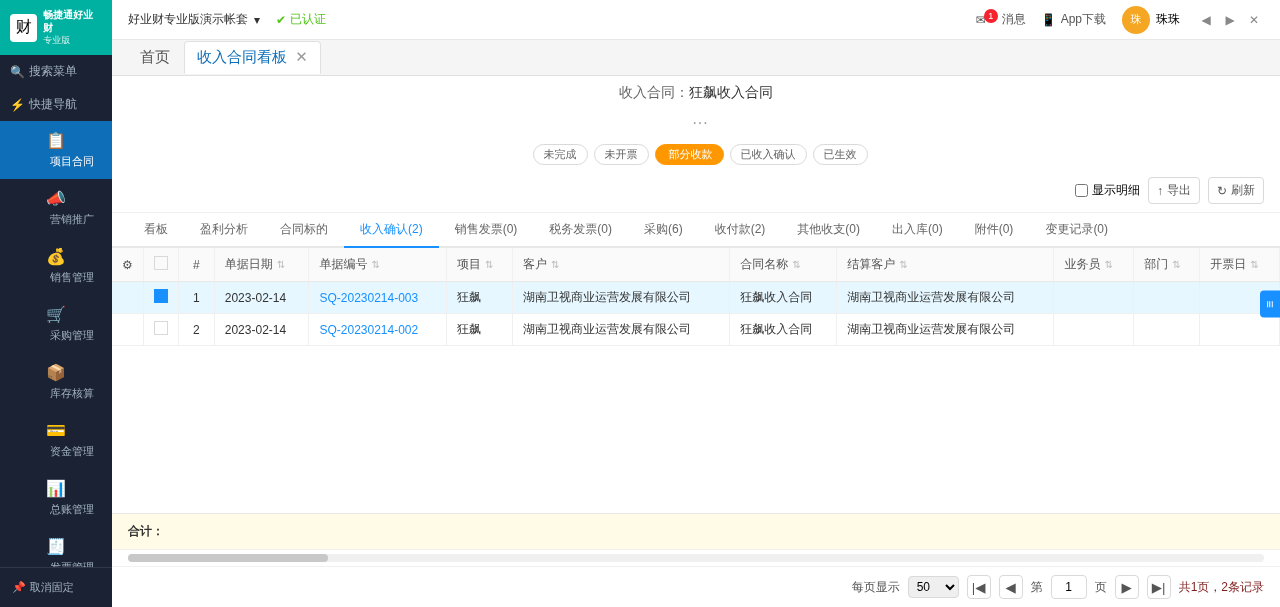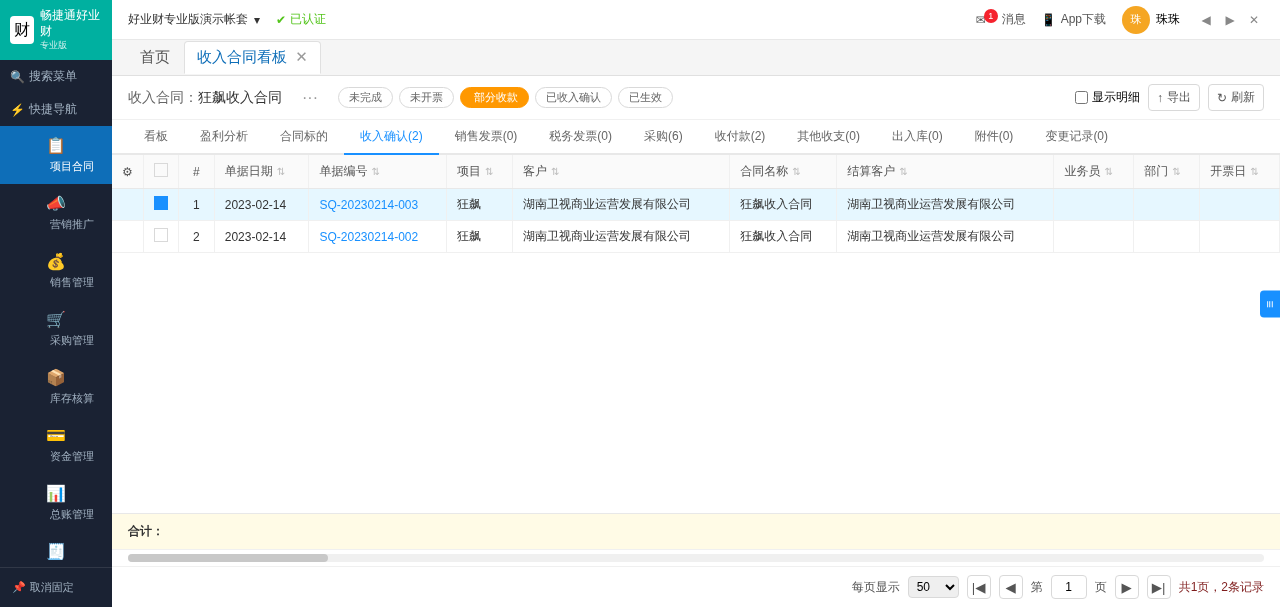--- a/index.html
+++ b/index.html
@@ -1,21 +1,21 @@
 <!DOCTYPE html>
 <html><head>
   <meta charset="utf-8">
   <style>
     * { box-sizing: border-box; margin: 0; padding: 0; }
     body { font-family: "Microsoft YaHei", "PingFang SC", sans-serif; font-size: 12px; background: #f0f2f5; display: flex; height: 607px; overflow: hidden; }
 
     
     .sidebar { width: 112px; background: #1a2233; display: flex; flex-direction: column; height: 100%; }
     .sidebar-logo { background: #00b0a0; padding: 8px 10px; display: flex; align-items: center; gap: 6px; min-height: 40px; }
-    .sidebar-logo-text { color: white; font-size: 12px; font-weight: normal; line-height: 1.3; }
+    .sidebar-logo-text { color: white; font-size: 10px; font-weight: bold; line-height: 1.3; }
     .sidebar-logo-sub { color: rgba(255,255,255,0.8); font-size: 9px; }
     .sidebar-scroll { overflow-y: auto; flex: 1; }
     .sidebar-item { display: flex; flex-direction: column; align-items: center; padding: 10px 6px; cursor: pointer; color: #a0b0c0; gap: 4px; transition: background 0.2s; }
     .sidebar-item.active { background: #0e6eb8; color: white; }
     .sidebar-item .icon { font-size: 16px; }
     .sidebar-item .label { font-size: 11px; text-align: center; margin-left: 32px; }
     .sidebar-search { display: flex; align-items: center; gap: 4px; padding: 8px 10px; color: #a0b0c0; cursor: pointer; }
     .sidebar-fast-nav { display: flex; align-items: center; gap: 4px; padding: 8px 10px; color: #a0b0c0; cursor: pointer; }
     .sidebar-bottom { border-top: 1px solid rgba(255,255,255,0.1); padding: 6px; }
     .sidebar-pin { display: flex; align-items: center; gap: 4px; padding: 6px; color: #a0b0c0; cursor: pointer; font-size: 11px; }
@@ -35,21 +35,21 @@
     
     .nav-tabs { background: #f5f5f5; display: flex; align-items: center; padding: 0 16px; height: 36px; border-bottom: 1px solid #e0e0e0; gap: 2px; }
     .nav-tab { padding: 6px 12px; cursor: pointer; color: #555; border-radius: 4px 4px 0 0; font-size: 15px; }
     .nav-tab.active { background: white; color: #0e6eb8; border: 1px solid #e0e0e0; border-bottom: 1px solid white; }
     .nav-tab-close { margin-left: 4px; color: #999; }
 
     
     .content { flex: 1; background: white; display: flex; flex-direction: column; overflow: hidden; }
 
     
-    .page-header { display: flex; align-items: center; padding: 8px 16px; gap: 12px; border-bottom: 1px solid #f0f0f0; }
+    .page-header { display: flex; align-items: center; padding: 8px 16px; gap: 12px; border-bottom: 1px solid #f0f0f0; flex-direction: column; }
     .page-title { font-size: 14px; color: #333; font-weight: 500; }
     .page-title-label { color: #666; }
     .status-more { color: #999; cursor: pointer; font-size: 16px; margin-left: 8px; }
     .status-badges { display: flex; gap: 6px; align-items: center; margin-left: 8px; }
     .status-badge { padding: 2px 10px; border-radius: 12px; font-size: 11px; cursor: pointer; border: 1px solid #d9d9d9; color: #666; }
     .status-badge.active { background: #ff9800; color: white; border-color: #ff9800; padding-left: 13px; }
     .status-badge.outline { border: 1px solid #d9d9d9; color: #666; background: white; }
     .page-header-right { margin-left: auto; display: flex; align-items: center; gap: 8px; }
     .header-action-btn { display: flex; align-items: center; gap: 4px; color: #555; cursor: pointer; font-size: 12px; padding: 4px 8px; border: 1px solid #d9d9d9; border-radius: 4px; background: white; }
 

